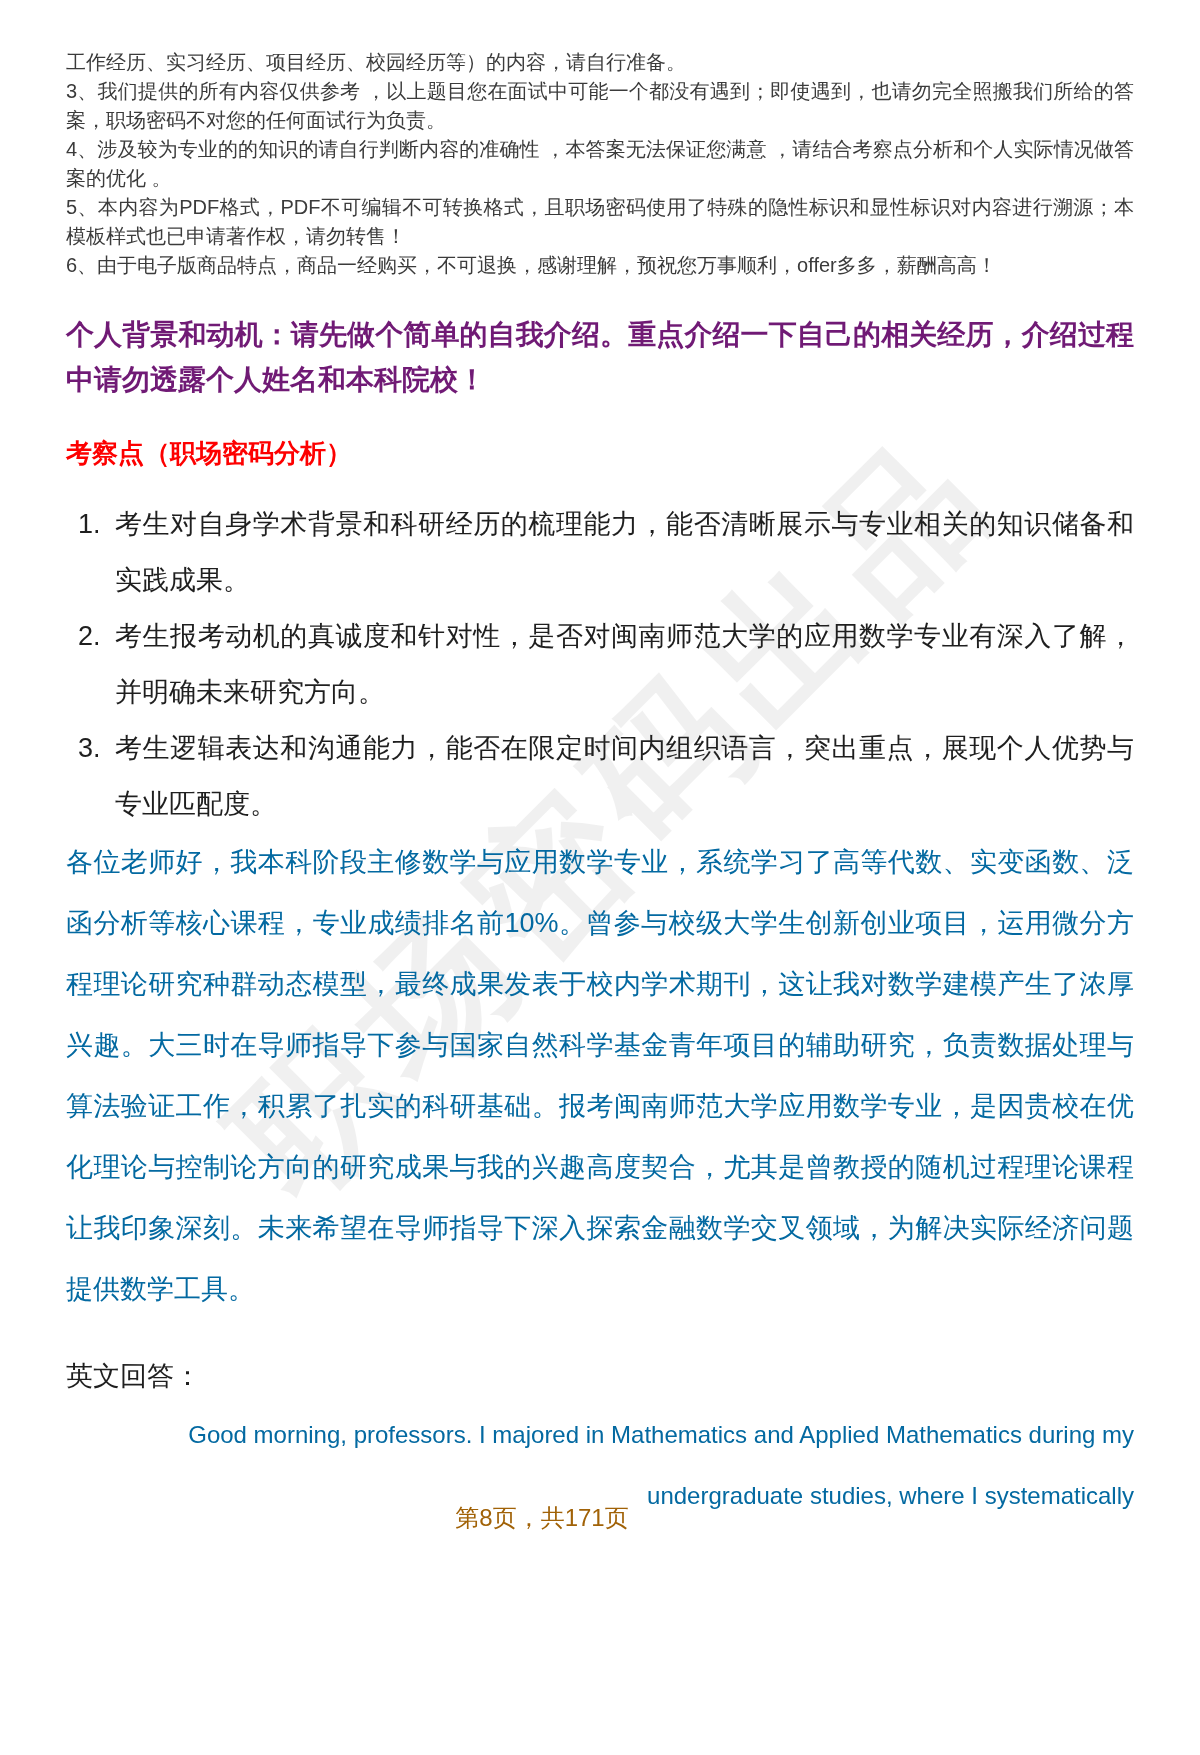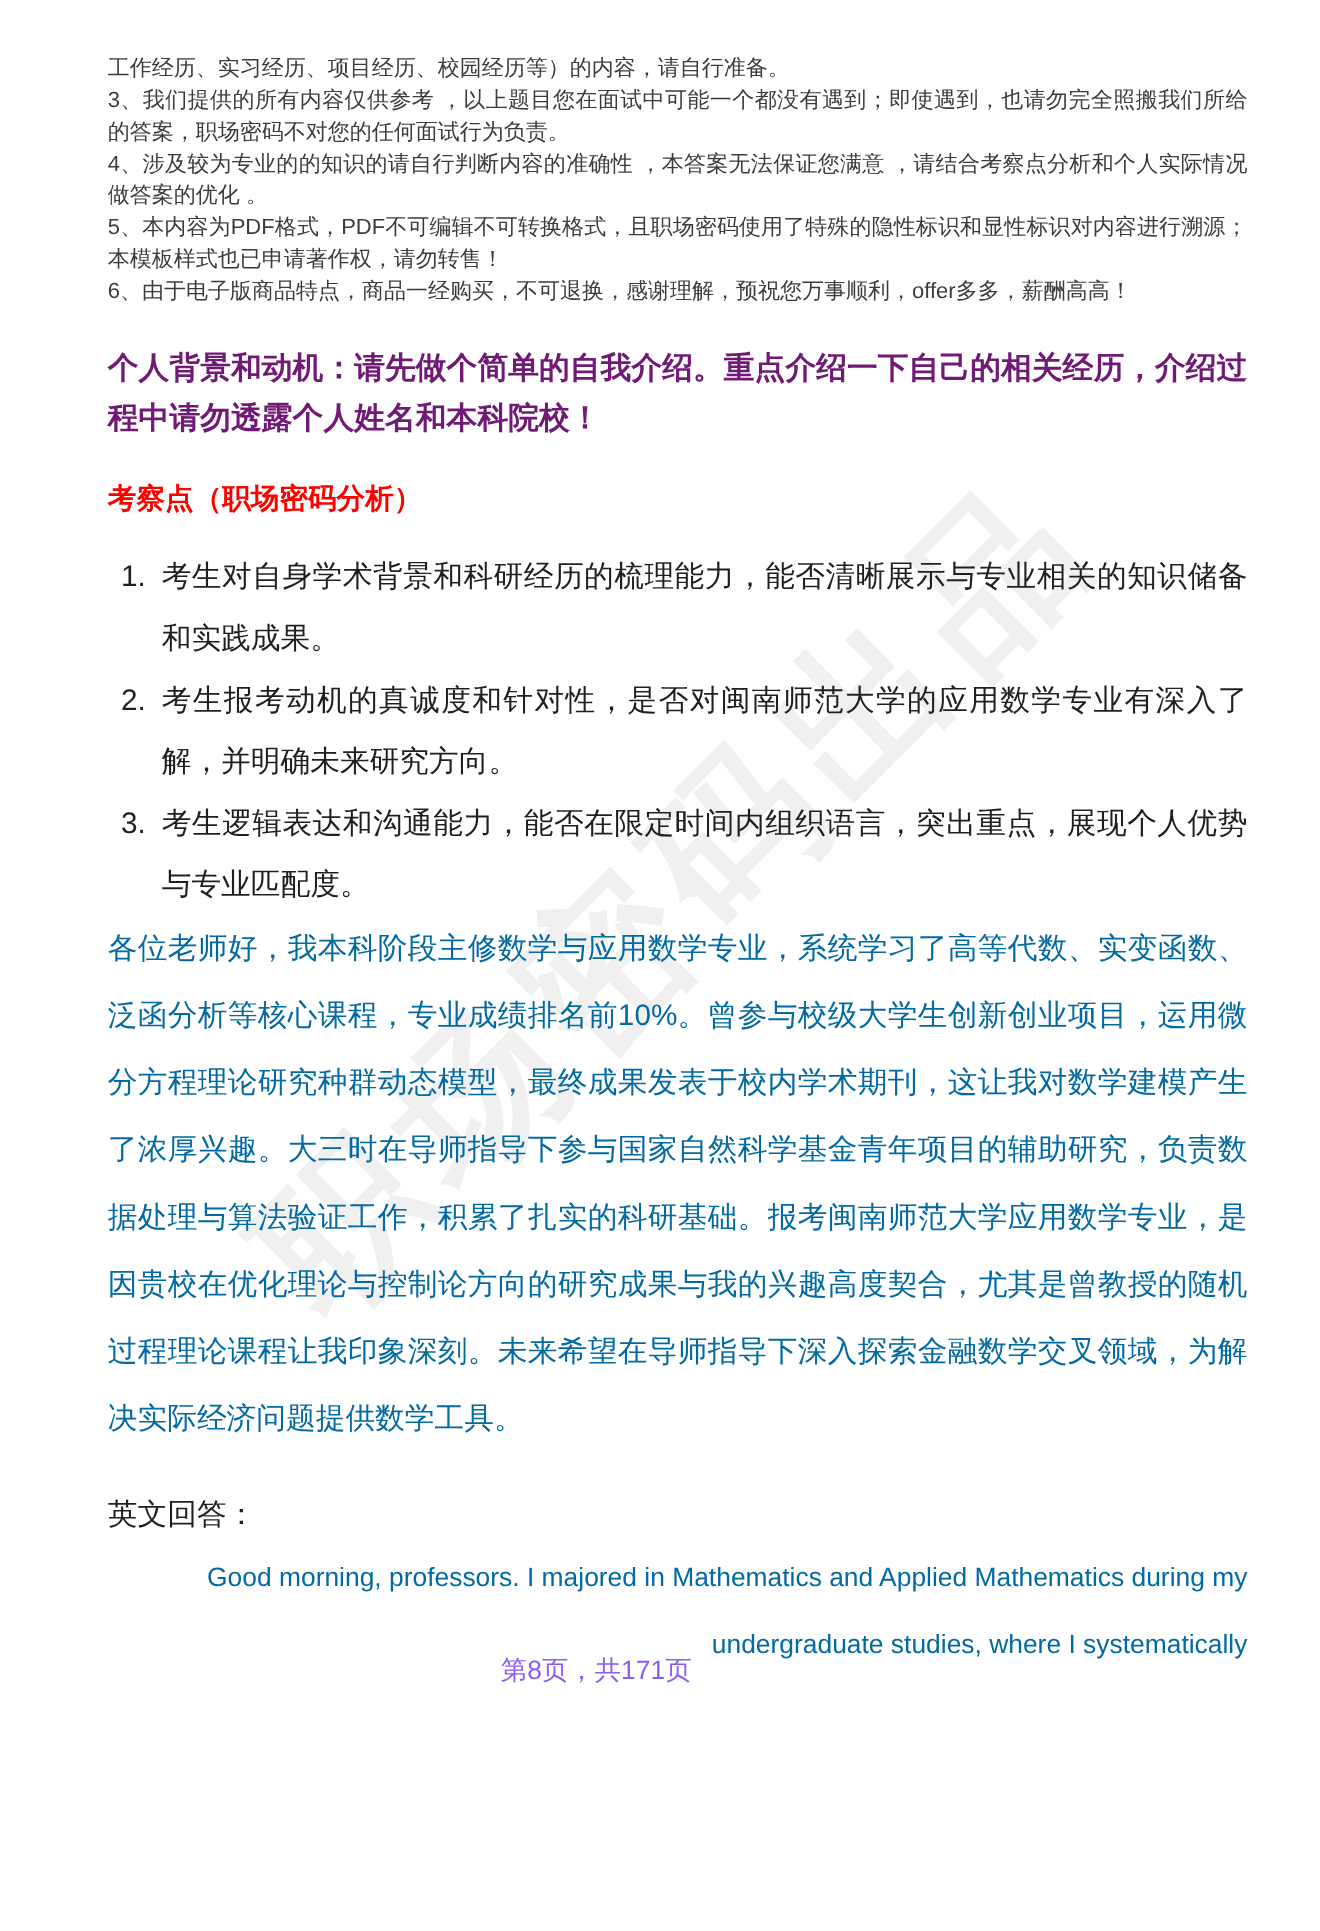--- a/index.html
+++ b/index.html
@@ -27,21 +27,20 @@
     color: rgba(0, 0, 0, 0.06);
     white-space: nowrap;
     z-index: 0;
     user-select: none;
     pointer-events: none;
   }
   .content {
     position: relative;
     z-index: 1;
     padding: 48px 66px 0 66px;
-    margin-left: 32px;
   }
   .disclaimer { color: #3b3b3b; }
   .disclaimer p {
     font-size: 20px;
     line-height: 29px;
     text-align: justify;
   }
   .question {
     margin-top: 32px;
     color: #701a75;
@@ -91,21 +90,21 @@
   .answer-text.en {
     text-align: right;
     font-size: 24px;
   }
   .footer {
     position: absolute;
     left: 0; top: 1502px;
     width: 1084px;
     text-align: center;
     font-size: 24px;
-    color: #8b5cf6;
+    color: #a16207;
     z-index: 1;
   }
 </style>
 </head>
 <body>
 
 <div class="page">
 
   <div class="watermark">职场密码出品</div>
 

